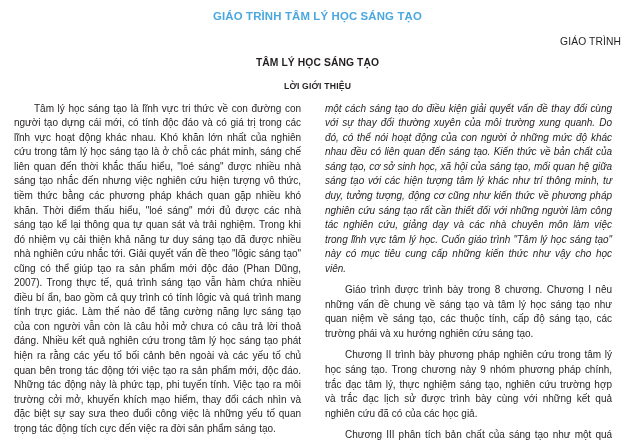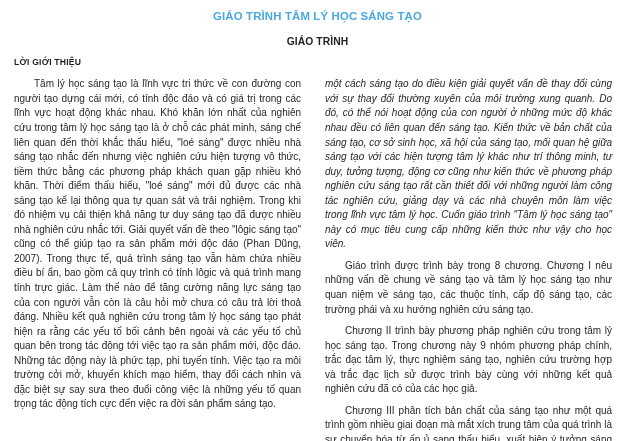--- a/index.html
+++ b/index.html
@@ -34,22 +34,22 @@
   .banner-title {
     color: #4aa8e0;
     font-weight: bold;
     font-size: 11.4px;
     letter-spacing: 0.15px;
     text-align: center;
     margin: 4px 0 12px 0;
     line-height: 1.2;
   }
   .doc-title {
-    text-align: center;
-    font-weight: bold;
+    text-align: right;
+    font-weight: normal;
     font-size: 10.3px;
     letter-spacing: 0.1px;
     margin: 0 0 9px 0;
     line-height: 1.2;
   }
   .doc-subtitle {
     text-align: center;
     font-weight: bold;
     font-size: 10.3px;
     letter-spacing: 0.1px;
@@ -58,21 +58,21 @@
   }
   .author-line {
     text-align: right;
     font-style: italic;
     font-weight: bold;
     font-size: 8.2px;
     margin: 0 2px 13px 0;
     line-height: 1.2;
   }
   .section-heading {
-    text-align: left;
+    text-align: center;
     font-weight: bold;
     font-size: 8.6px;
     letter-spacing: 0.2px;
     margin: 0 0 10px 0;
     line-height: 1.2;
   }
   p.body {
     margin: 0 0 7px 0;
     font-size: 10px;
     line-height: 14.55px;
@@ -94,20 +94,21 @@
 </style>
 </head>
 <body>
 
 <div class="page">
 
   <div class="banner-title">GIÁO TRÌNH TÂM LÝ HỌC SÁNG TẠO</div>
 
   <div class="doc-title">GIÁO TRÌNH</div>
 
+  <div class="doc-subtitle">TÂM LÝ HỌC SÁNG TẠO</div>
 
 
   <div class="section-heading">LỜI GIỚI THIỆU</div>
 
   <div class="columns">
 
     <div class="col lcol">
       <p class="body">Tâm lý học sáng tạo là lĩnh vực tri thức về con đường con người tạo dựng cái mới, có tính độc đáo và có giá trị trong các lĩnh vực hoạt động khác nhau. Khó khăn lớn nhất của nghiên cứu trong tâm lý học sáng tạo là ở chỗ các phát minh, sáng chế liên quan đến thời khắc thấu hiểu, "loé sáng" được nhiều nhà sáng tạo nhắc đến nhưng việc nghiên cứu hiện tượng vô thức, tiềm thức bằng các phương pháp khách quan gặp nhiều khó khăn. Thời điểm thấu hiểu, "loé sáng" mới đủ được các nhà sáng tạo kể lại thông qua tự quan sát và trải nghiệm. Trong khi đó nhiệm vụ cải thiện khả năng tư duy sáng tạo đã được nhiều nhà nghiên cứu nhắc tới. Giải quyết vấn đề theo "lôgic sáng tạo" cũng có thể giúp tạo ra sản phẩm mới độc đáo (Phan Dũng, 2007). Trong thực tế, quá trình sáng tạo vẫn hàm chứa nhiều điều bí ẩn, bao gồm cả quy trình có tính lôgic và quá trình mang tính trực giác. Làm thế nào để tăng cường năng lực sáng tạo của con người vẫn còn là câu hỏi mở chưa có câu trả lời thoả đáng. Nhiều kết quả nghiên cứu trong tâm lý học sáng tạo phát hiện ra rằng các yếu tố bối cảnh bên ngoài và các yếu tố chủ quan bên trong tác động tới việc tạo ra sản phẩm mới, độc đáo. Những tác động này là phức tạp, phi tuyến tính. Việc tạo ra môi trường cởi mở, khuyến khích mạo hiểm, thay đổi cách nhìn và đặc biệt sự say sưa theo đuổi công việc là những yếu tố quan trọng tác động tích cực đến việc ra đời sản phẩm sáng tạo.</p>
     </div>
 

